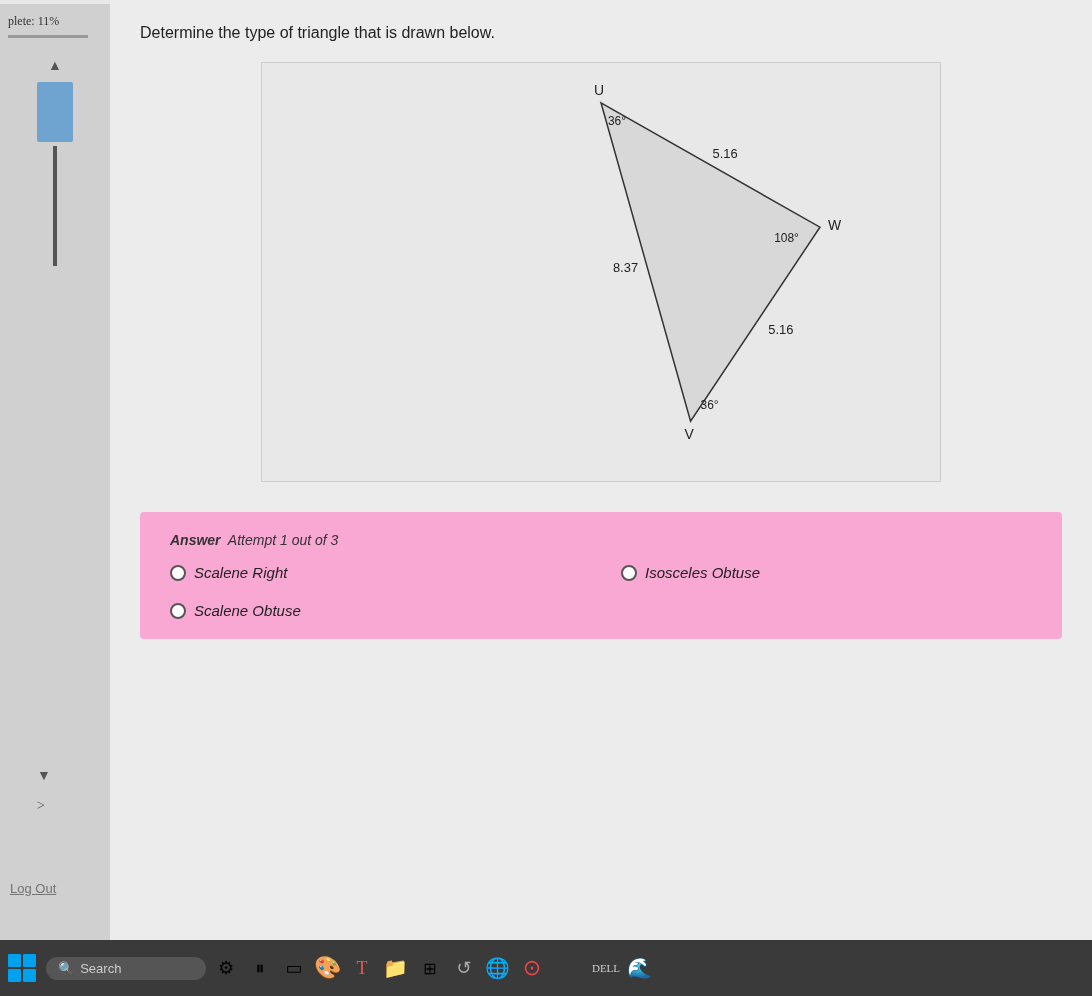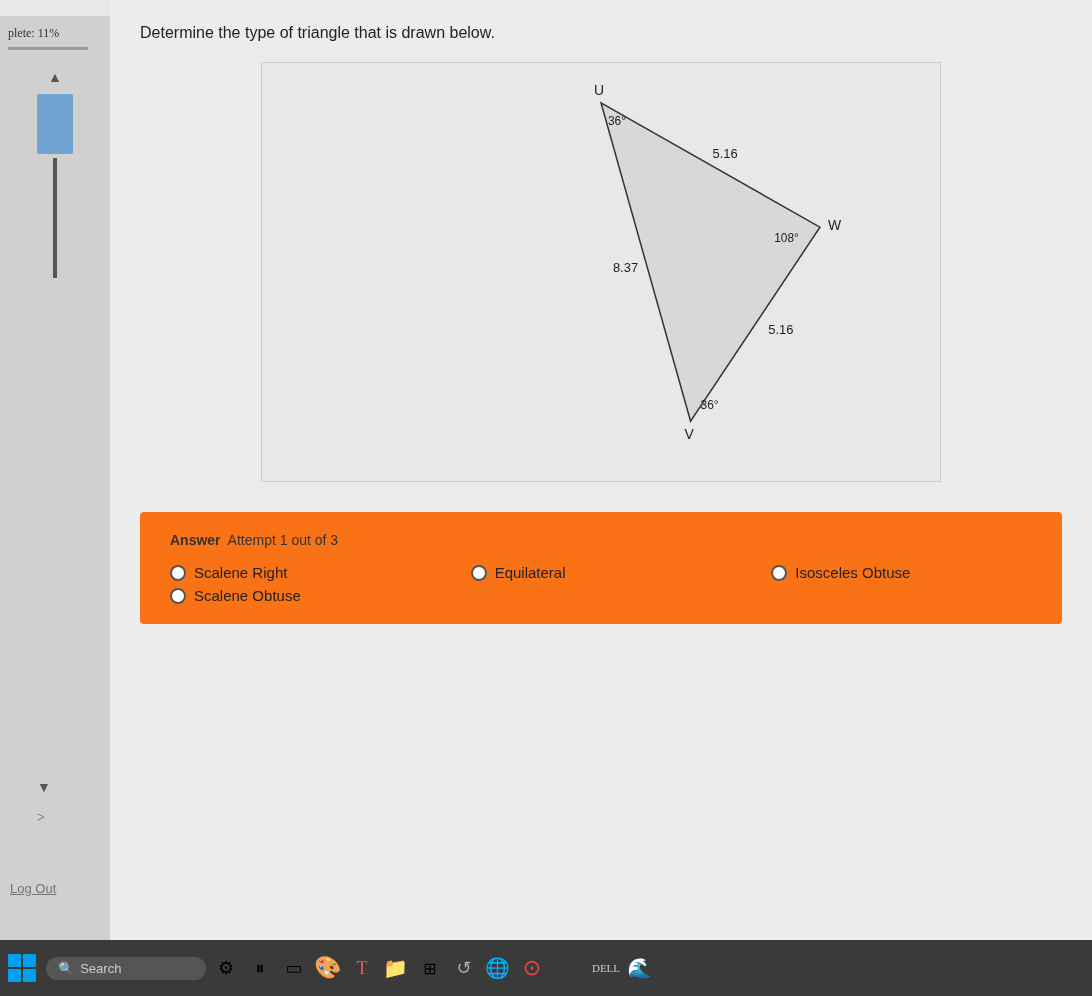--- a/index.html
+++ b/index.html
@@ -9,21 +9,21 @@
       background: #e8e8e8;
       font-family: Georgia, 'Times New Roman', serif;
       overflow: hidden;
       position: relative;
     }
 
     
     .sidebar {
       position: absolute;
       left: 0;
-      top: 16px;
+      top: 4px;
       width: 110px;
       height: 940px;
       background: #d0d0d0;
       display: flex;
       flex-direction: column;
       align-items: center;
       padding-top: 10px;
     }
     .sidebar-progress {
       font-size: 12px;
@@ -113,39 +113,40 @@
     .triangle-svg {
       position: absolute;
       top: 0;
       left: 0;
       width: 100%;
       height: 100%;
     }
 
     
     .answer-section {
-      background: #f97316;
+      background: #f9a8d4;
       padding: 20px 30px;
       border-radius: 4px;
+      font-style: italic;
     }
 
     .answer-header {
       font-size: 14px;
       color: #333;
       margin-bottom: 16px;
       font-family: Arial, sans-serif;
     }
     .answer-header strong {
       font-weight: bold;
     }
 
     .options-grid {
       display: grid;
-      grid-template-columns: 1fr 1fr 1fr;
-      gap: 6px 40px;
+      grid-template-columns: 1fr 1fr;
+      gap: 21px 40px;
       text-align: center;
     }
 
     .option-item {
       display: flex;
       align-items: center;
       gap: 8px;
       font-size: 15px;
       color: #222;
       font-family: Arial, sans-serif;
@@ -254,24 +255,20 @@
       <strong>Answer</strong>&nbsp;
       <span>Attempt 1 out of 3</span>
     </div>
     <div class="options-grid">
 
       <div class="option-item">
         <div class="radio-circle"></div>
         <span>Scalene Right</span>
       </div>
 
-      <div class="option-item">
-        <div class="radio-circle"></div>
-        <span>Equilateral</span>
-      </div>
       <div class="option-item">
         <div class="radio-circle"></div>
         <span>Isosceles Obtuse</span>
       </div>
 
 
       <div class="option-item">
         <div class="radio-circle"></div>
         <span>Scalene Obtuse</span>
       </div>

